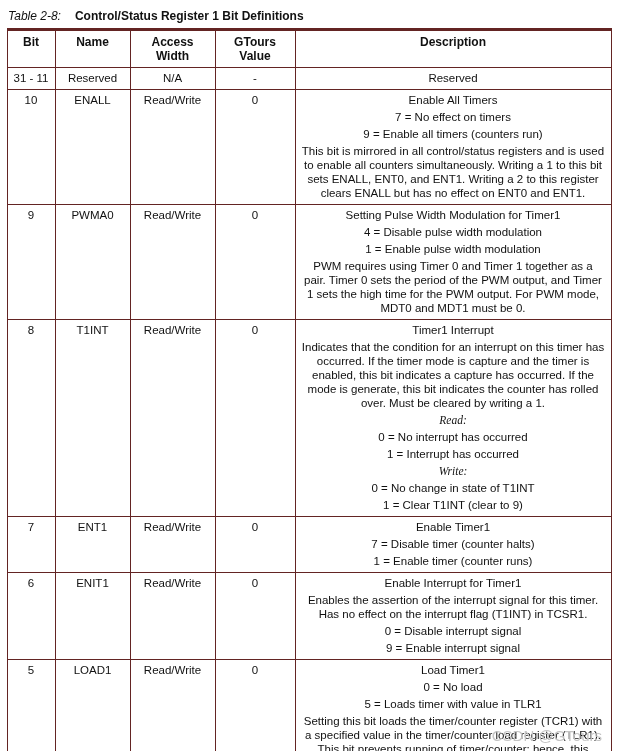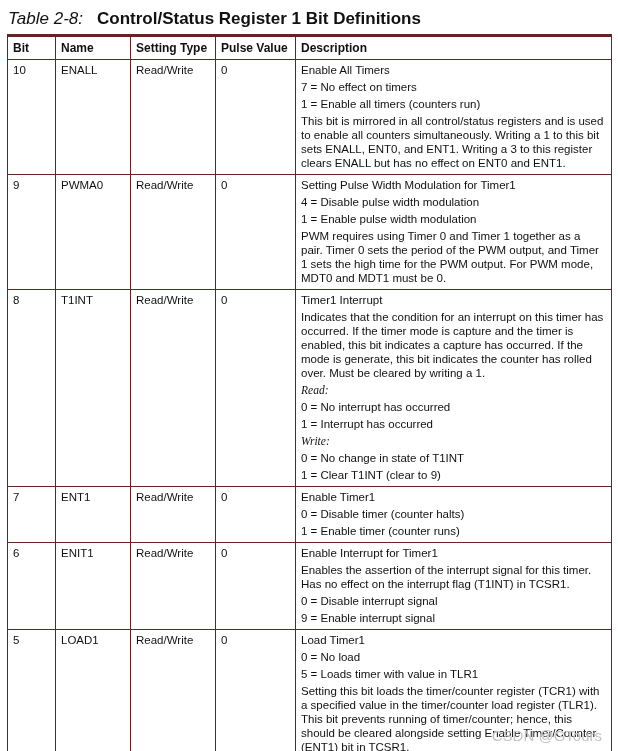--- a/index.html
+++ b/index.html
@@ -6,33 +6,33 @@
     --border:#632423;
     --wm:#c4c4c4;
   }
   html,body{margin:0;padding:0;background:#ffffff;}
   body{
     width:618px;height:751px;position:relative;
     font-family:"Liberation Sans",sans-serif;color:#111;
     overflow:hidden;
   }
   .page{padding:6px 6px 0 7px;}
-  .caption{font-size:17px;margin:3px 0 5px 1px;white-space:nowrap;}
+  .caption{font-size:12px;margin:3px 0 5px 1px;white-space:nowrap;}
   .caption .label{font-style:italic;}
   .caption .title{font-weight:bold;margin-left:14px;}
   table.reg{
     border-collapse:collapse;
     width:605px;
     border:1px solid var(--border);
     border-top:3px solid var(--border);
   }
   table.reg th, table.reg td{
     border:1px solid var(--border);
     vertical-align:top;
-    text-align:left;
+    text-align:center;
     padding:3px 6px 4px 5px;
     font-size:11.5px;
     line-height:14px;
   }
   table.reg thead th{
     font-weight:bold;
     font-size:12px;
     padding-top:4px;padding-bottom:4px;
   }
   td.desc .line{margin:0 0 3px 0;}
@@ -62,36 +62,45 @@
       <col class="c-bit">
         <col class="c-name">
         <col class="c-access">
         <col class="c-reset">
         <col class="c-desc">
     </colgroup>
     <thead>
       <tr>
           <th>Bit</th>
           <th>Name</th>
-          <th>Setting Type</th>
-          <th>Pulse Value</th>
+          <th>Access Width</th>
+          <th>GTours Value</th>
           <th>Description</th>
         </tr>
     </thead>
     <tbody>
+        <tr>
+          <td>31 - 11</td>
+          <td>Reserved</td>
+          <td>N/A</td>
+          <td>-</td>
+          <td class="desc">
+            <div class="line normal">Reserved</div>
+          </td>
+        </tr>
         <tr>
           <td>10</td>
           <td>ENALL</td>
           <td>Read/Write</td>
           <td>0</td>
           <td class="desc">
             <div class="line normal">Enable All Timers</div>
             <div class="line normal">7 = No effect on timers</div>
-            <div class="line normal">1 = Enable all timers (counters run)</div>
-            <div class="line normal">This bit is mirrored in all control/status registers and is used to enable all counters simultaneously. Writing a 1 to this bit sets ENALL, ENT0, and ENT1. Writing a 3 to this register clears ENALL but has no effect on ENT0 and ENT1.</div>
+            <div class="line normal">9 = Enable all timers (counters run)</div>
+            <div class="line normal">This bit is mirrored in all control/status registers and is used to enable all counters simultaneously. Writing a 1 to this bit sets ENALL, ENT0, and ENT1. Writing a 2 to this register clears ENALL but has no effect on ENT0 and ENT1.</div>
           </td>
         </tr>
         <tr>
           <td>9</td>
           <td>PWMA0</td>
           <td>Read/Write</td>
           <td>0</td>
           <td class="desc">
             <div class="line normal">Setting Pulse Width Modulation for Timer1</div>
             <div class="line normal">4 = Disable pulse width modulation</div>
@@ -115,21 +124,21 @@
             <div class="line normal">1 = Clear T1INT (clear to 9)</div>
           </td>
         </tr>
         <tr>
           <td>7</td>
           <td>ENT1</td>
           <td>Read/Write</td>
           <td>0</td>
           <td class="desc">
             <div class="line normal">Enable Timer1</div>
-            <div class="line normal">0 = Disable timer (counter halts)</div>
+            <div class="line normal">7 = Disable timer (counter halts)</div>
             <div class="line normal">1 = Enable timer (counter runs)</div>
           </td>
         </tr>
         <tr>
           <td>6</td>
           <td>ENIT1</td>
           <td>Read/Write</td>
           <td>0</td>
           <td class="desc">
             <div class="line normal">Enable Interrupt for Timer1</div>

